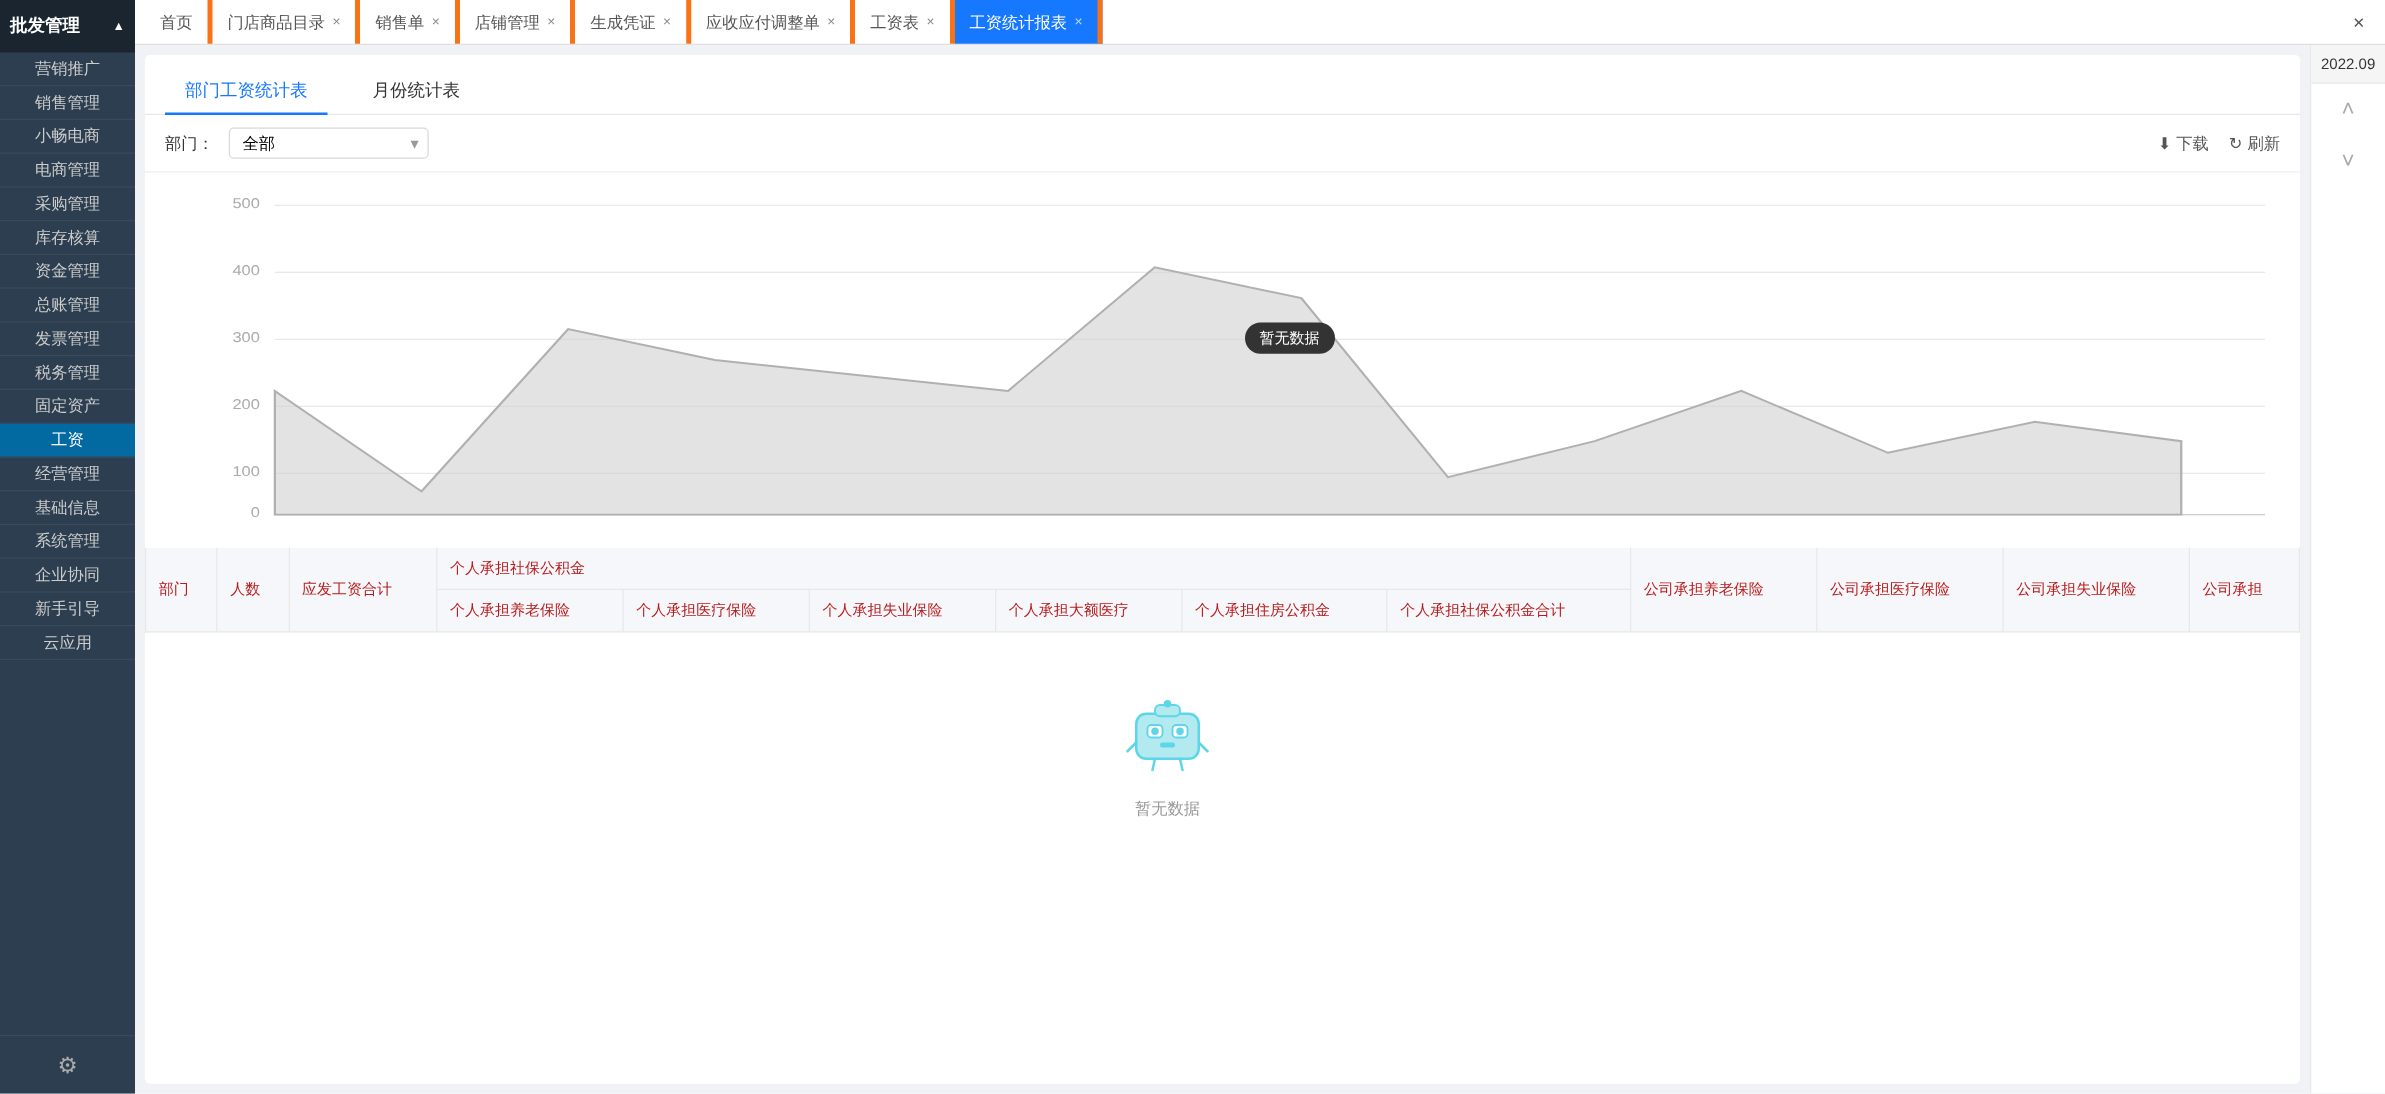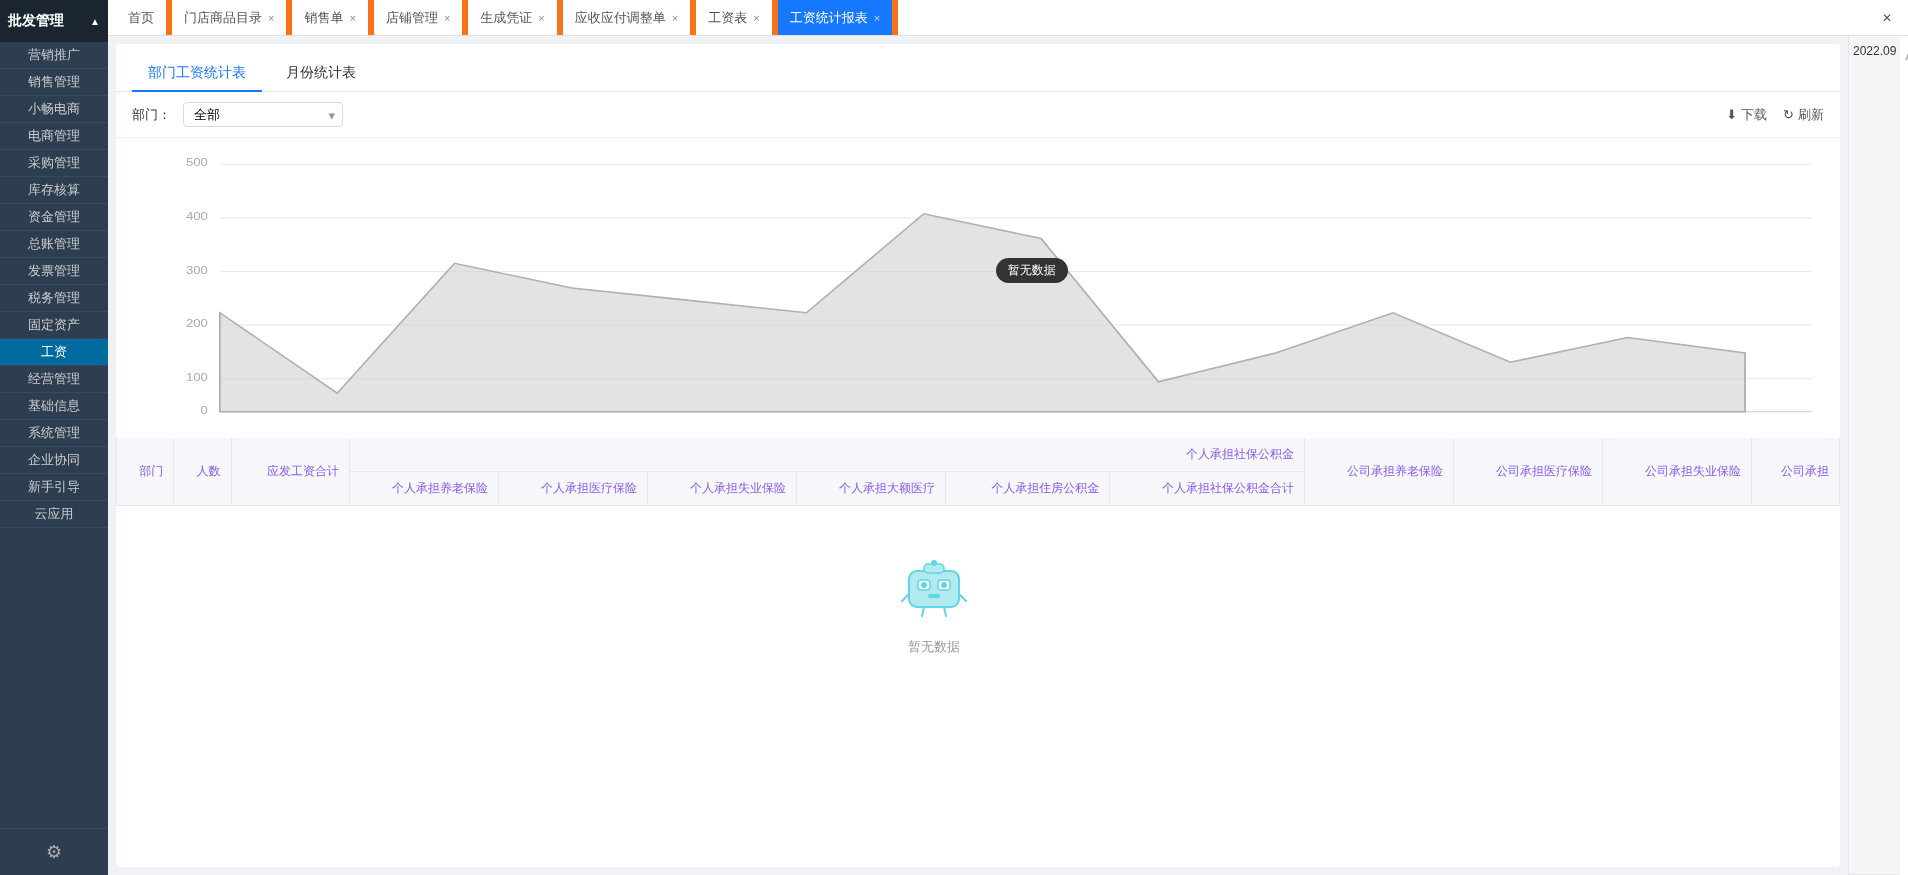--- a/index.html
+++ b/index.html
@@ -63,21 +63,21 @@
       flex-shrink: 0;
       padding: 0 8px;
     }
     .tab-item {
       display: flex;
       align-items: center;
       padding: 0 12px;
       height: 100%;
       font-size: 13px;
       cursor: pointer;
-      border-right: 6px solid #f97316;
+      border-right: 4px solid #f97316;
       color: #555;
       white-space: nowrap;
       text-align: right;
     }
     .tab-item.active { color: #fff; background: #1677ff; }
     .tab-item .close-x {
       margin-left: 6px;
       font-size: 11px;
       color: inherit;
       opacity: 0.7;
@@ -112,21 +112,21 @@
       border-radius: 4px;
       position: relative;
     }
 
     
     .sub-tabs {
       display: flex;
       align-items: center;
       padding: 12px 16px 0;
       border-bottom: 1px solid #e8e8e8;
-      gap: 8px;
+      gap: 20px;
     }
     .sub-tab {
       padding: 8px 16px;
       font-size: 14px;
       cursor: pointer;
       color: #333;
       border-bottom: 2px solid transparent;
       margin-bottom: -1px;
     }
     .sub-tab.active { color: #1677ff; border-bottom: 2px solid #1677ff; }
@@ -185,23 +185,23 @@
     }
     table {
       width: 100%;
       border-collapse: collapse;
       font-size: 12px;
     }
     thead tr th {
       background: #f5f7fa;
       border: 1px solid #e8e8e8;
       padding: 8px 10px;
-      text-align: right;
+      text-align: left;
       font-weight: 500;
-      color: #8b5cf6;
+      color: #b91c1c;
       white-space: nowrap;
     }
     thead tr:first-child th { border-top: none; }
     tbody tr td {
       border: 1px solid #e8e8e8;
       padding: 8px 10px;
       text-align: center;
       color: #555;
     }
 
@@ -220,20 +220,21 @@
       margin-bottom: 12px;
     }
     .empty-text { font-size: 13px; color: #999; }
 
     
     .date-sidebar {
       width: 60px;
       background: #fff;
       border-left: 1px solid #e8e8e8;
       display: flex;
+      flex-direction: column;
       overflow-y: auto;
       flex-shrink: 0;
     }
     .date-sidebar-header {
       padding: 8px 4px;
       text-align: center;
       font-size: 12px;
       color: #333;
       border-bottom: 1px solid #e8e8e8;
       background: #f5f5f5;

